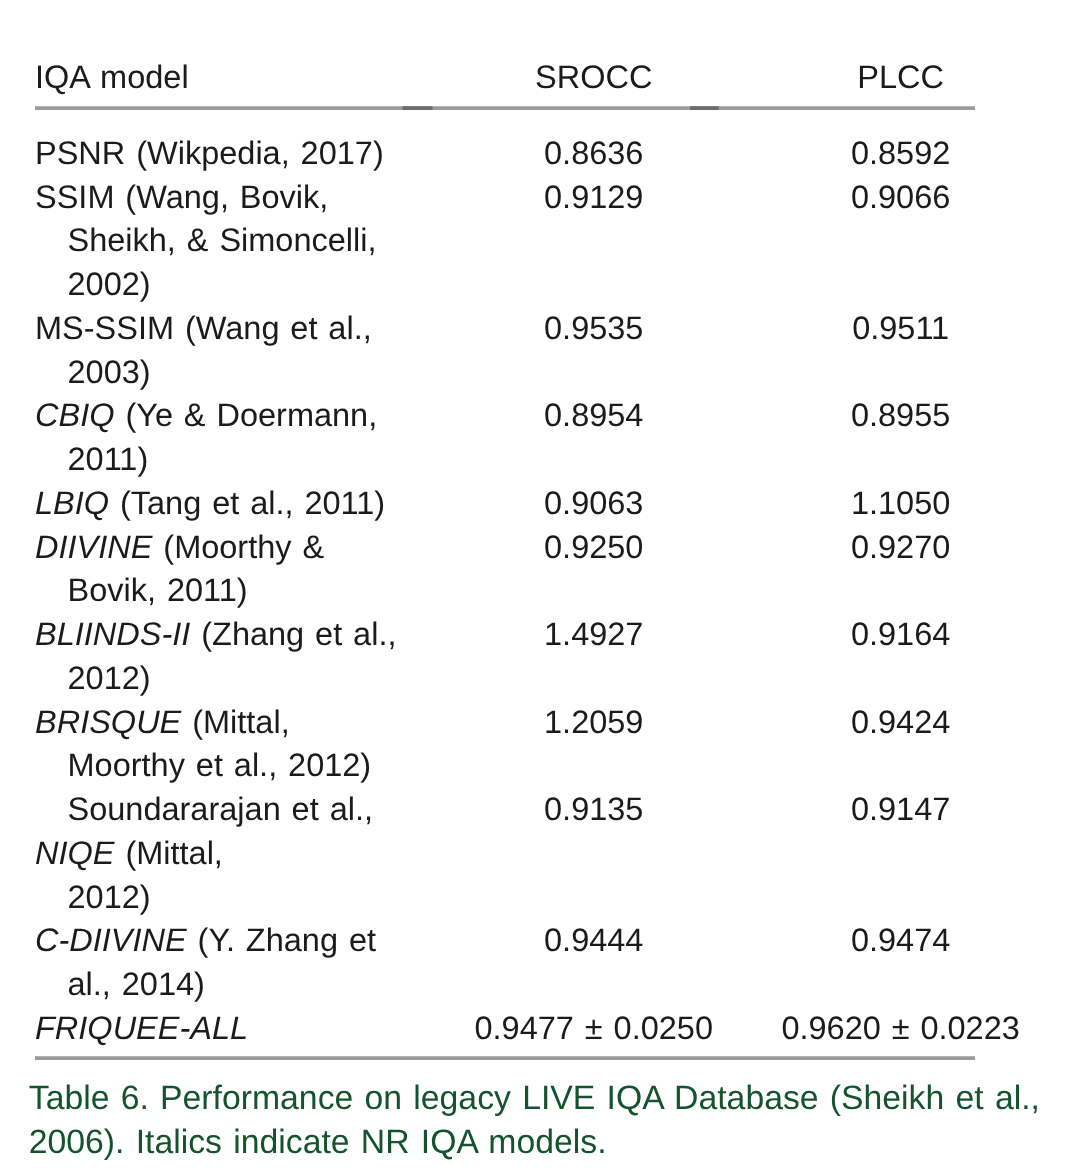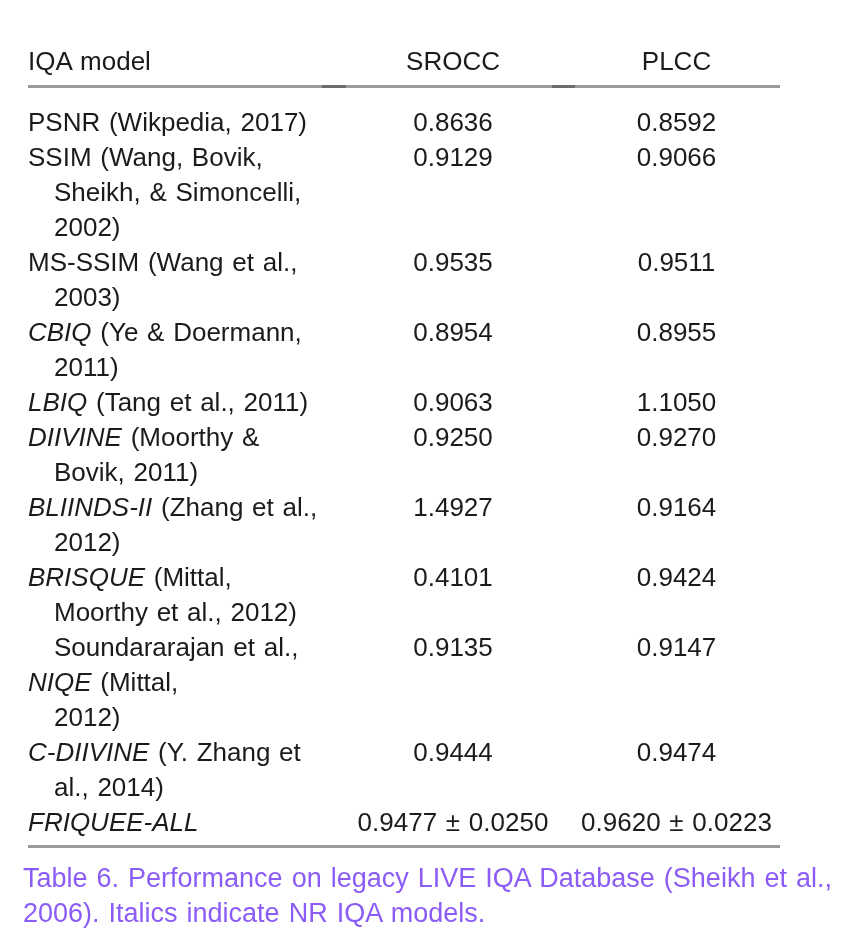--- a/index.html
+++ b/index.html
@@ -20,20 +20,21 @@
   }
   .iqa-table {
     width: 752px;
     font-size: 26px;
     line-height: 35px;
     word-spacing: 1.5px;
   }
   .grid-row {
     display: grid;
     grid-template-columns: 305px 240px 207px;
+    gap: 22px;
   }
   .cell { min-height: 35px; }
   .cell.model { text-align: left; }
   .cell.val { text-align: center; }
   .line.cont { padding-left: 26px; }
   .em { font-style: italic; }
   .rule {
     position: relative;
     height: 3px;
     background: #9b9b9b;
@@ -50,21 +51,21 @@
   .joint.j1 { left: 294px; width: 24px; }
   .joint.j2 { left: 524px; width: 23px; }
   .tbody { margin-top: 17px; }
   .caption {
     margin-top: 13px;
     margin-left: -5px;
     font-size: 27px;
     line-height: 35px;
     word-spacing: 1.5px;
     white-space: nowrap;
-    color: #8b5cf6;
+    color: #14532d;
   }
 </style>
 </head>
 <body>
 
 <div class="page">
 
   <div class="iqa-table">
 
     <div class="grid-row thead">
@@ -132,21 +133,21 @@
             <div class="line cont">2012)</div>
           </div>
           <div class="cell val">1.4927</div>
           <div class="cell val">0.9164</div>
         </div>
         <div class="grid-row">
           <div class="cell model">
             <div class="line"><span class="em">BRISQUE</span><span> (Mittal,</span></div>
             <div class="line cont">Moorthy et al., 2012)</div>
           </div>
-          <div class="cell val">0.4101</div>
+          <div class="cell val">1.2059</div>
           <div class="cell val">0.9424</div>
         </div>
         <div class="grid-row">
           <div class="cell model">
             <div class="line cont">Soundararajan et al.,</div>
             <div class="line"><span class="em">NIQE</span><span> (Mittal,</span></div>
             <div class="line cont">2012)</div>
           </div>
           <div class="cell val">0.9135</div>
           <div class="cell val">0.9147</div>

